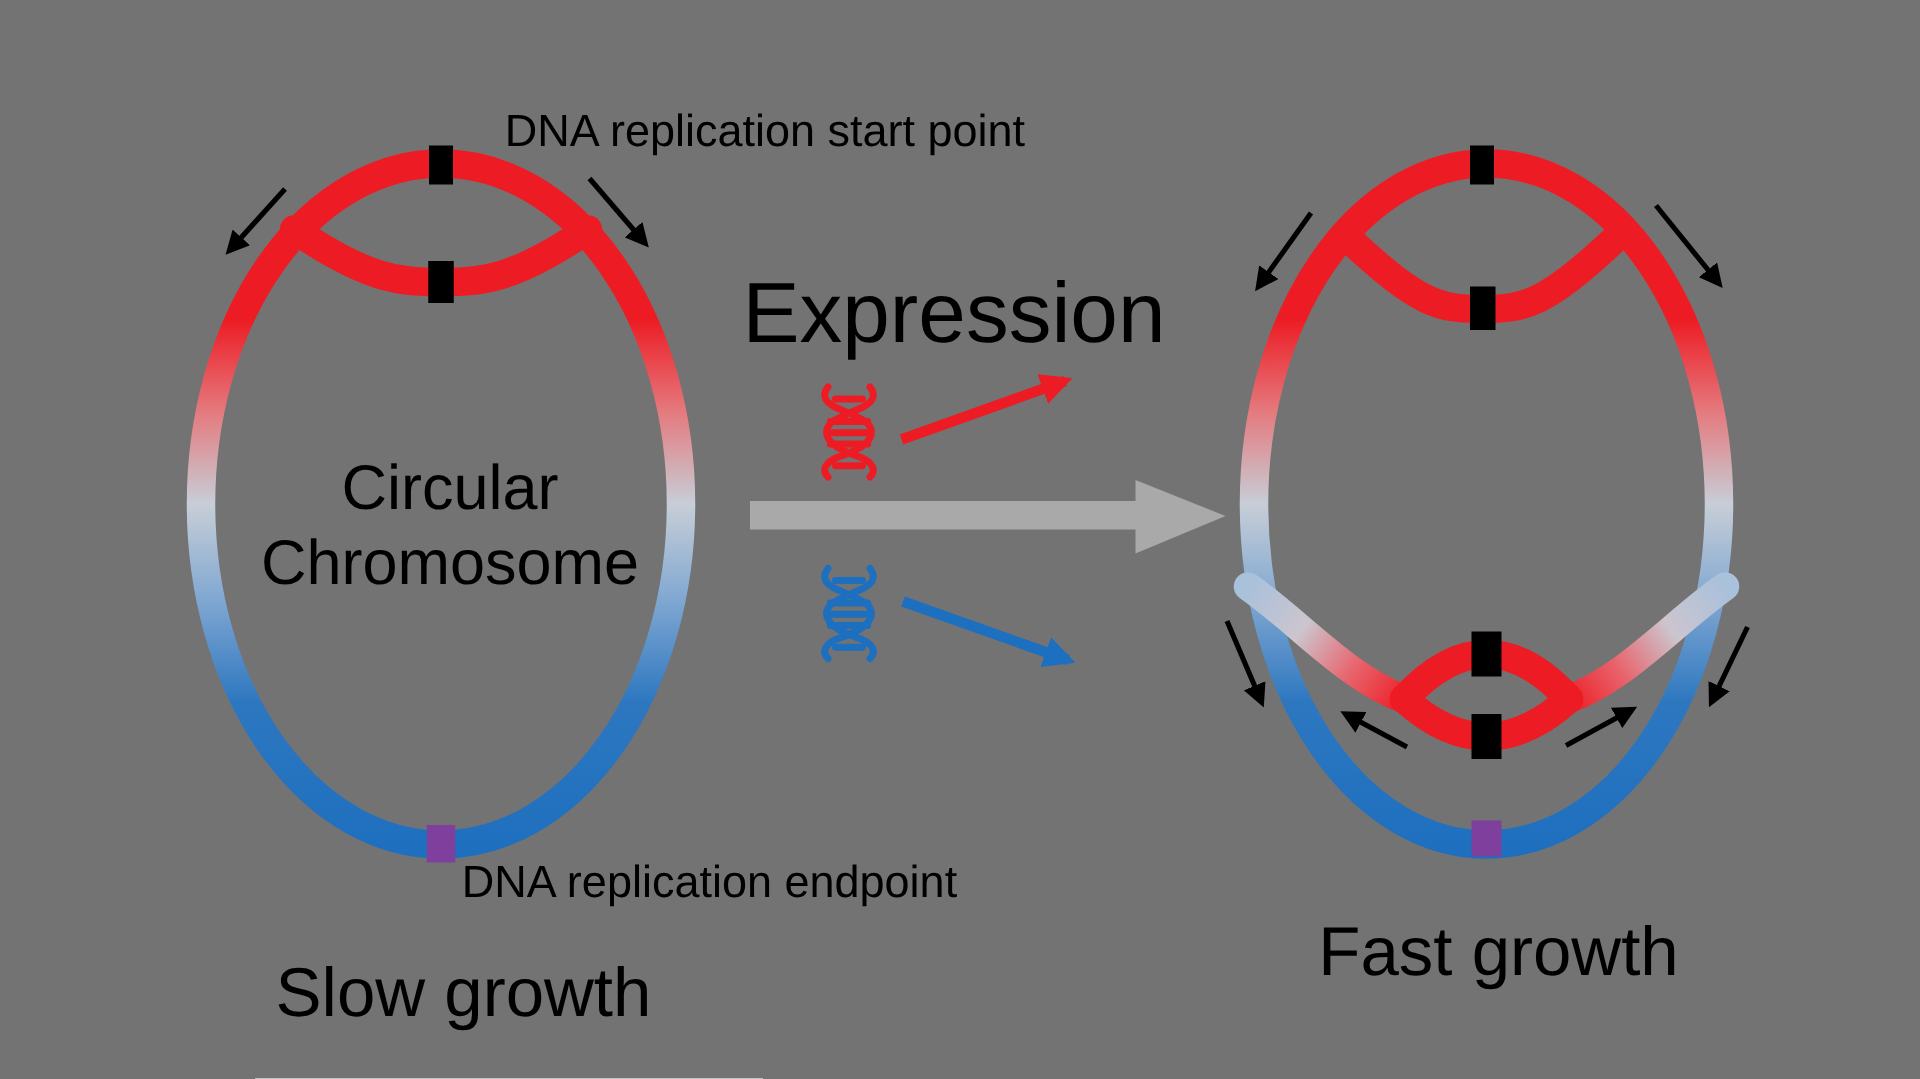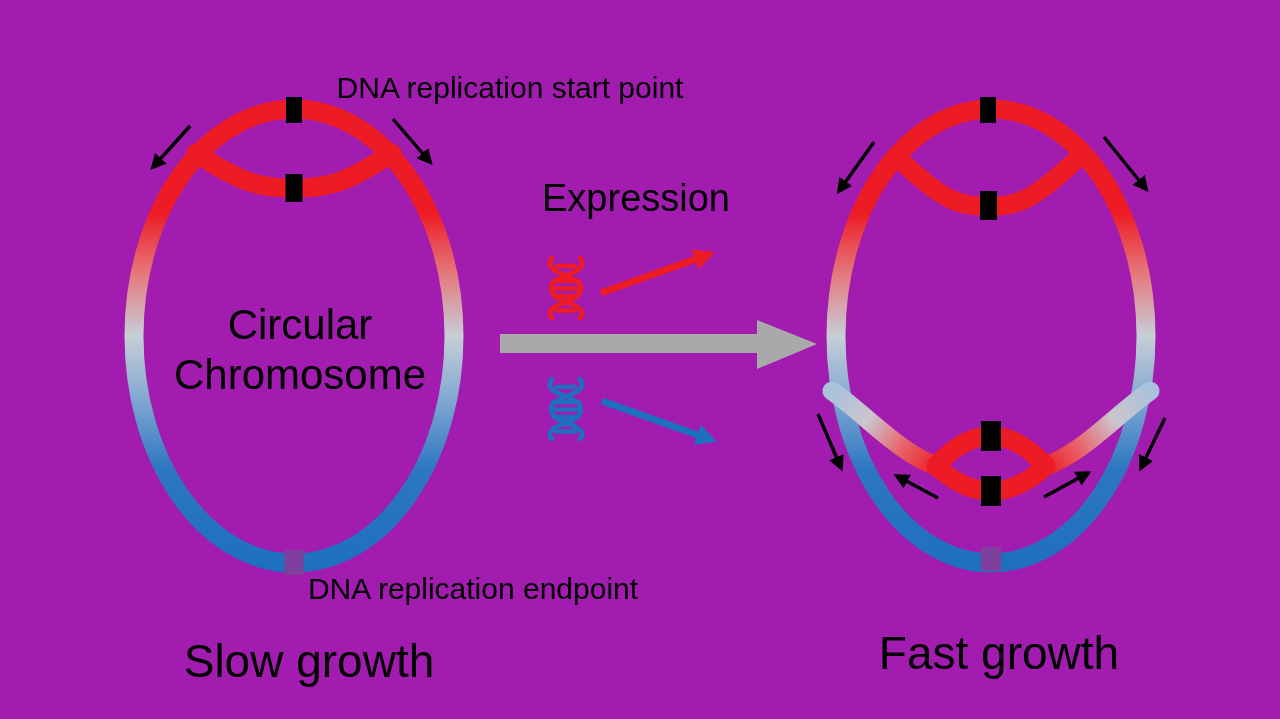--- a/index.html
+++ b/index.html
@@ -1,35 +1,35 @@
 <!DOCTYPE html>
 <html><head>
 <meta charset="utf-8">
 <style>
   html, body { margin: 0; padding: 0; background: #ffffff; }
   #figure {
     position: relative;
     width: 1280px;
     height: 719px;
-    background: #a21caf;
+    background: #737373;
     overflow: hidden;
     font-family: "Liberation Sans", "DejaVu Sans", sans-serif;
     color: #000;
   }
   #diagram-svg { position: absolute; left: 0; top: 0; }
   .lbl {
     position: absolute;
     transform: translateX(-50%);
     white-space: nowrap;
     color: #000;
     text-align: center;
     line-height: 1.15;
   }
   .lbl-small  { font-size: 30px; }
-  .lbl-mid    { font-size: 38px; }
+  .lbl-mid    { font-size: 57px; }
   .lbl-big    { font-size: 46px; }
   .lbl-center { font-size: 42px; line-height: 50px; }
 </style>
 </head>
 <body>
 
 <div id="figure">
 
   <svg id="diagram-svg" width="1280" height="719" viewBox="0 0 1280 719">
     <defs>
@@ -127,14 +127,14 @@
 
   <div class="lbl lbl-center" style="left:300px; top:300px;">
     <div>Circular</div>
     <div>Chromosome</div>
   </div>
 
   <div class="lbl lbl-big" style="left:309px; top:619px;margin-top:16px;">Slow growth</div>
 
   <div class="lbl lbl-mid" style="left:636px; top:177px;">Expression</div>
 
-  <div class="lbl lbl-big" style="left:999px; top:627px;">Fast growth</div>
+  <div class="lbl lbl-big" style="left:999px; top:608px;">Fast growth</div>
 </div>
 
 </body></html>

